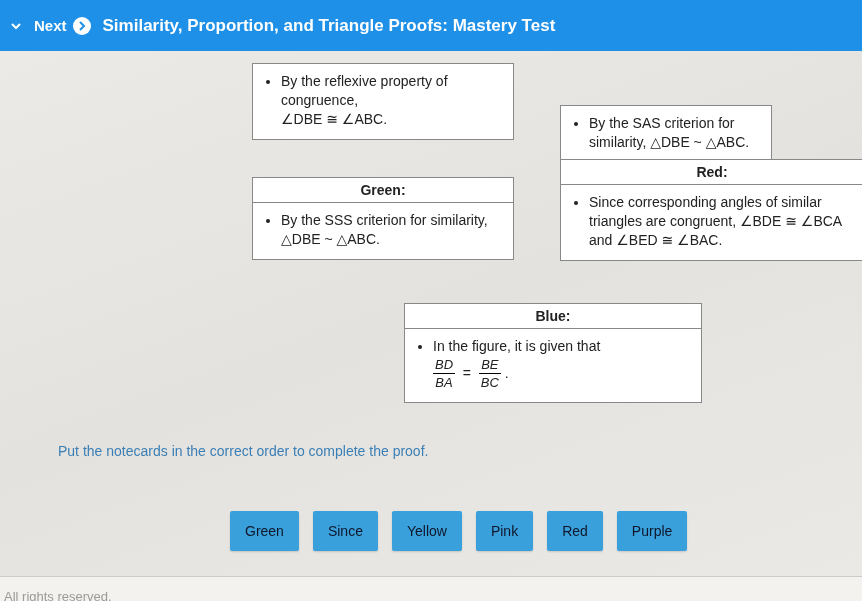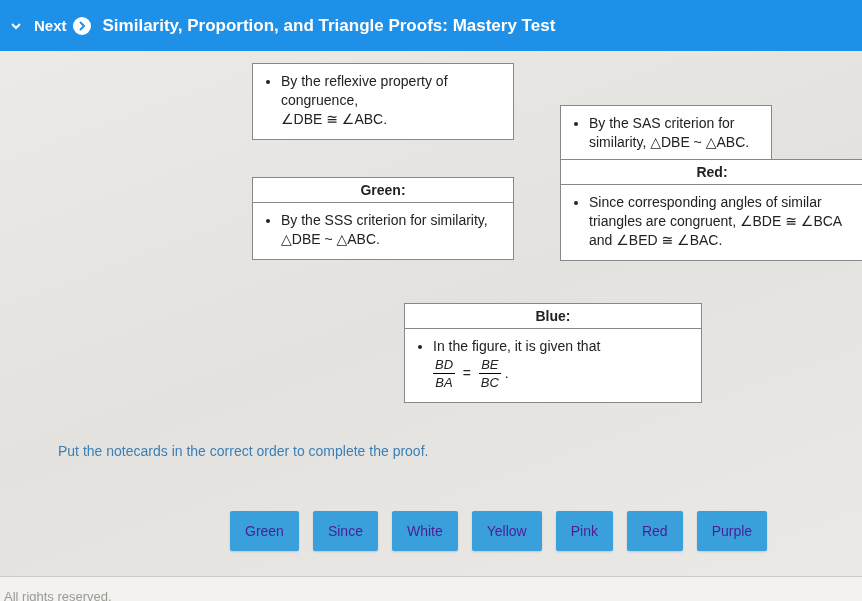--- a/index.html
+++ b/index.html
@@ -81,21 +81,21 @@
     font-size: 14px;
   }
   .tiles {
     position:absolute;
     left: 230px; top: 460px;
     display:flex;
     gap: 14px;
   }
   .tile {
     background: #3aa0db;
-    color: #4c1d95;
+    color: #0f172a;
     padding: 12px 15px;
     font-size: 14px;
     border-radius: 2px;
     cursor: grab;
     box-shadow: 0 1px 2px rgba(0,0,0,0.15);
   }
   .footer {
     height: 40px;
     background: #f3f2ef;
     border-top: 1px solid #ccc;
@@ -176,21 +176,20 @@
     </li>
         </ul>
       </div>
   </div>
 
   <div class="instruction">Put the notecards in the correct order to complete the proof.</div>
 
   <div class="tiles">
     <div class="tile">Green</div>
     <div class="tile">Since</div>
-    <div class="tile">White</div>
     <div class="tile">Yellow</div>
     <div class="tile">Pink</div>
     <div class="tile">Red</div>
     <div class="tile">Purple</div>
   </div>
 
 </div>
 
 <div class="footer">
   <span>All rights reserved.</span>

